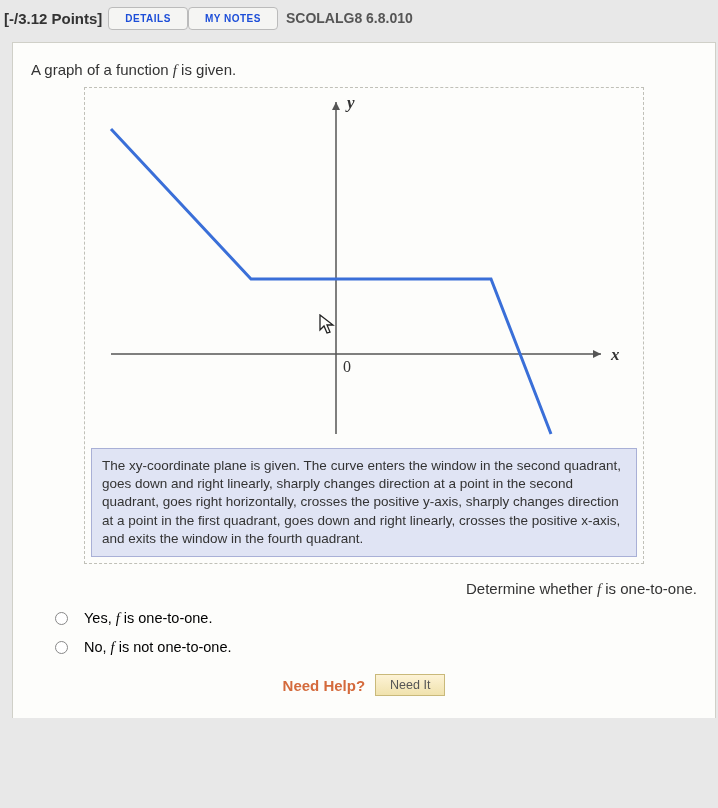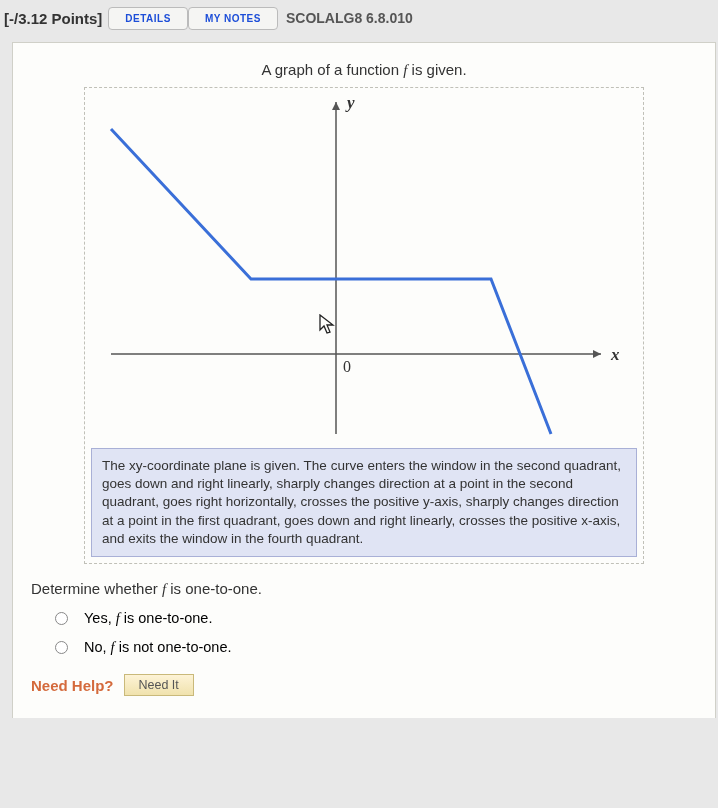--- a/index.html
+++ b/index.html
@@ -46,21 +46,20 @@
       margin: 6px 2px 0 12px;
       padding: 18px 18px 22px 18px;
       border-top: 1px solid #d0d0c8;
       border-left: 1px solid #d0d0c8;
       border-right: 1px solid #d0d0c8;
     }
     .prompt {
       font-size: 15px;
       color: #333;
       margin-bottom: 8px;
-      text-align: center;
     }
     .graph-wrap {
       border: 1px dashed #c0c0b8;
       margin: 4px auto 16px auto;
       width: 560px;
       padding: 6px;
       background: #fdfdfb;
     }
     .graph-stage {
       position: relative;
@@ -83,20 +82,21 @@
       font-size: 13.5px;
       line-height: 1.35;
       color: #333;
       margin-top: 4px;
     }
     .question {
       font-size: 15px;
       color: #333;
       margin-top: 4px;
       margin-bottom: 12px;
+      text-align: right;
     }
     .options { padding-left: 24px; }
     .option-row {
       display: flex;
       align-items: center;
       gap: 16px;
       margin-bottom: 12px;
       font-size: 14.5px;
       color: #000000;
     }
@@ -104,20 +104,21 @@
       width: 13px; height: 13px;
       border: 1px solid #888;
       border-radius: 50%;
       background: #fff;
     }
     .help-row {
       margin-top: 18px;
       display: flex;
       align-items: center;
       gap: 10px;
+      justify-content: center;
     }
     .help-label { color: #d46a3c; font-weight: bold; font-size: 15px; }
     .readit-btn {
       border: 1px solid #c9b97a;
       background: linear-gradient(#fdf3d6,#f0e2ad);
       padding: 3px 14px;
       font-size: 12.5px;
       color: #555;
       cursor: pointer;
     }

